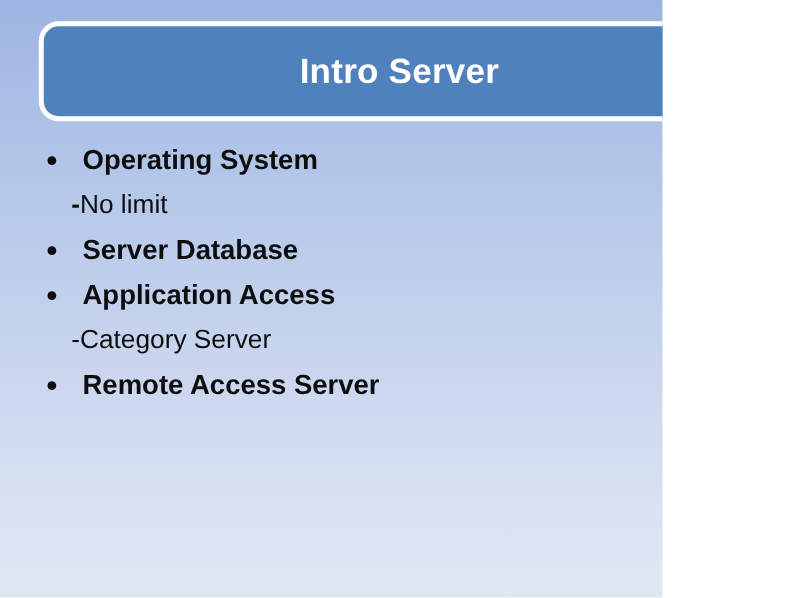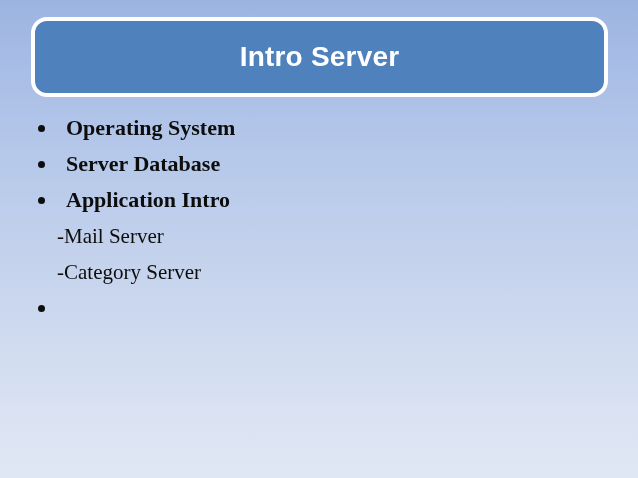--- a/index.html
+++ b/index.html
@@ -10,21 +10,21 @@
     width: 638px;
     height: 478px;
     overflow: hidden;
     font-family: "Liberation Sans", sans-serif;
     background: #ffffff;
   }
 
   
   .slide {
     position: relative;
-    width: 638px;
+    width: 530px;
     height: 478px;
     box-sizing: border-box;
     background: linear-gradient(180deg,
         #9cb4e2 0%,
         #a7bce5 12%,
         #b5c8ea 32%,
         #c3d1ec 52%,
         #d0dbf0 72%,
         #dbe3f3 88%,
         #e0e7f4 100%);
@@ -62,21 +62,20 @@
     left: 0;
     top: 110px;
     width: 638px;
   }
 
   .line {
     position: relative;
     box-sizing: border-box;
     color: #0d0d0d;
     white-space: nowrap;
-    font-family: Liberation Serif, serif;
   }
 
   
   .line.level1 {
     padding-left: 66px;
     height: 36px;
     line-height: 36px;
     font-size: 22px;
     font-weight: bold;
   }
@@ -115,38 +114,39 @@
     <div class="title-text">Intro Server</div>
   </div>
 
   <div class="body">
 
     <div class="line level1">
       <span class="bullet"></span>
       <span>Operating System</span>
     </div>
 
+    <div class="line level2 strong-dash">
+      <span class="dash">-</span><span>No limit</span>
+    </div>
 
     <div class="line level1">
       <span class="bullet"></span>
       <span>Server Database</span>
     </div>
 
     <div class="line level1">
       <span class="bullet"></span>
-      <span>Application Intro</span>
+      <span>Application Access</span>
     </div>
 
-    <div class="line level2">
-      <span class="dash">-</span><span>Mail Server</span>
-    </div>
 
     <div class="line level2">
       <span class="dash">-</span><span>Category Server</span>
     </div>
 
 
     <div class="line level1">
       <span class="bullet"></span>
+      <span>Remote Access Server</span>
     </div>
 
   </div>
 </div>
 
 </body></html>

